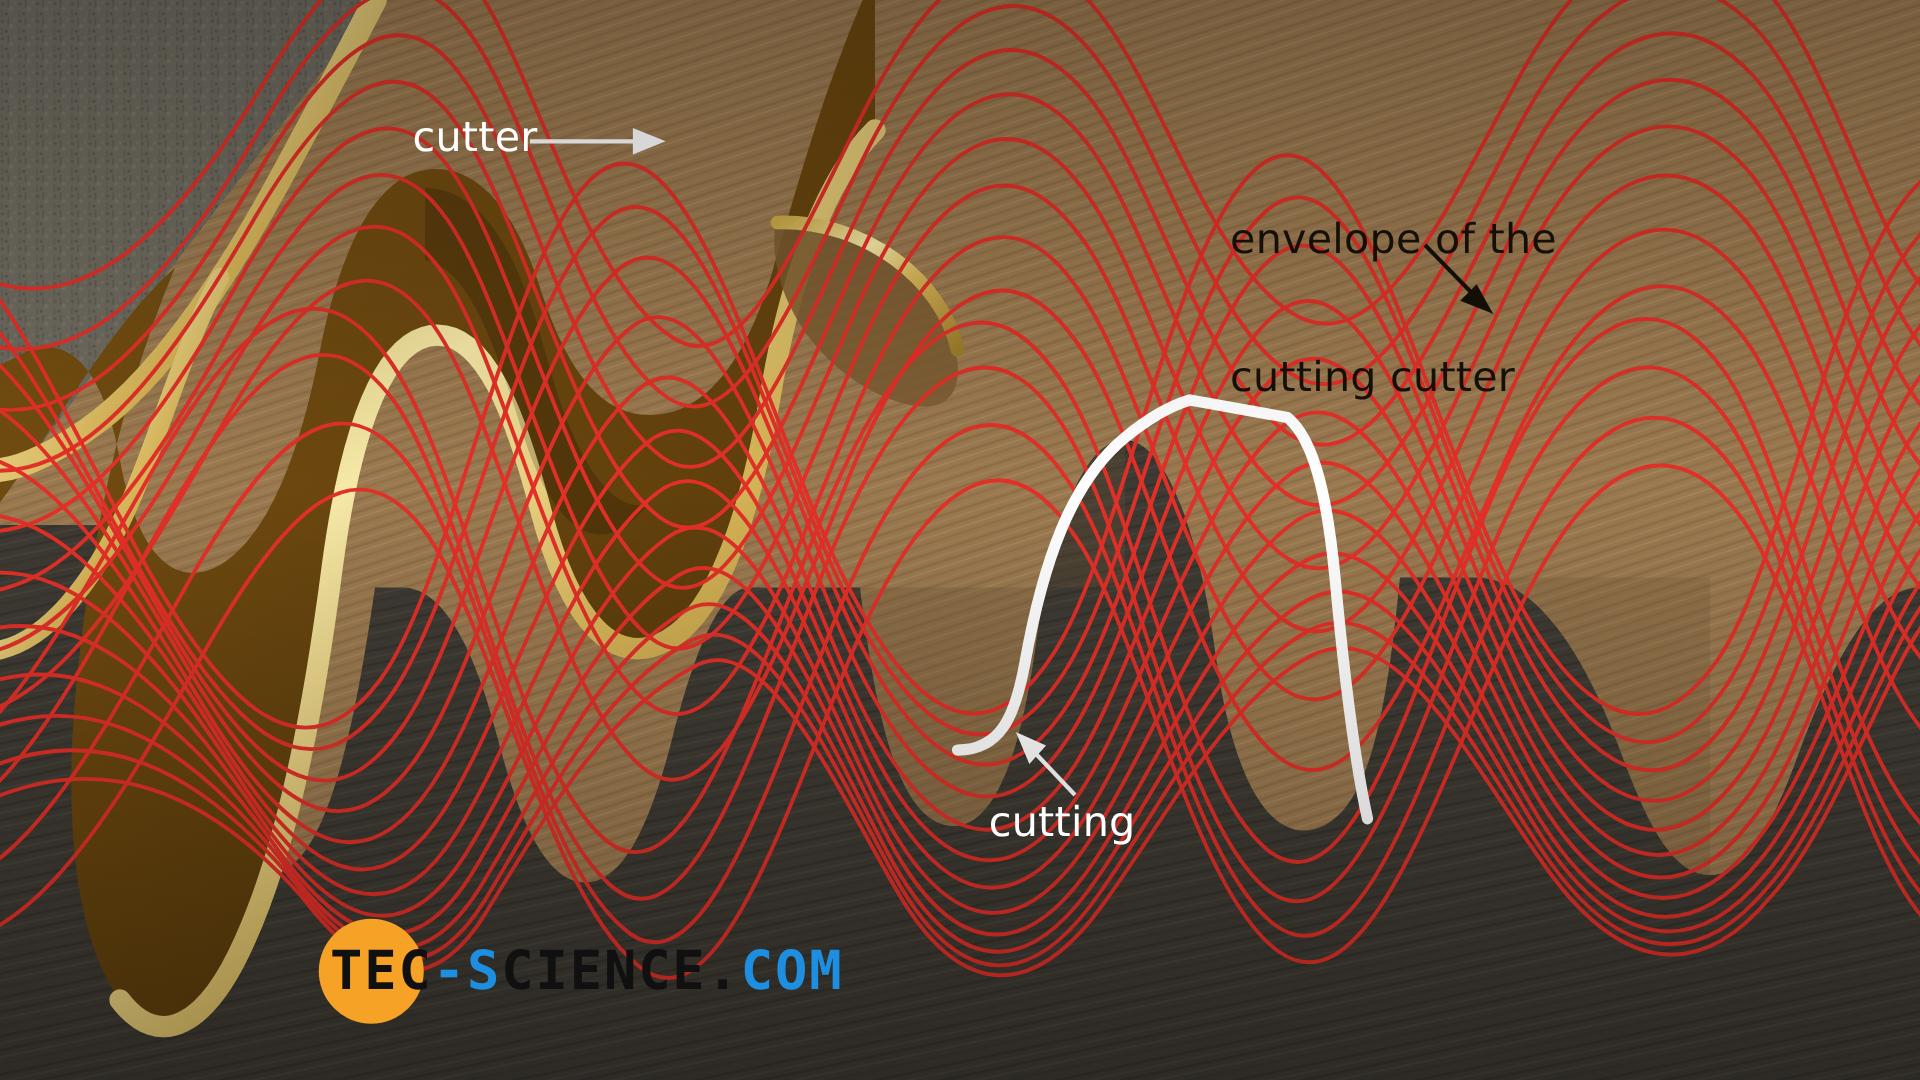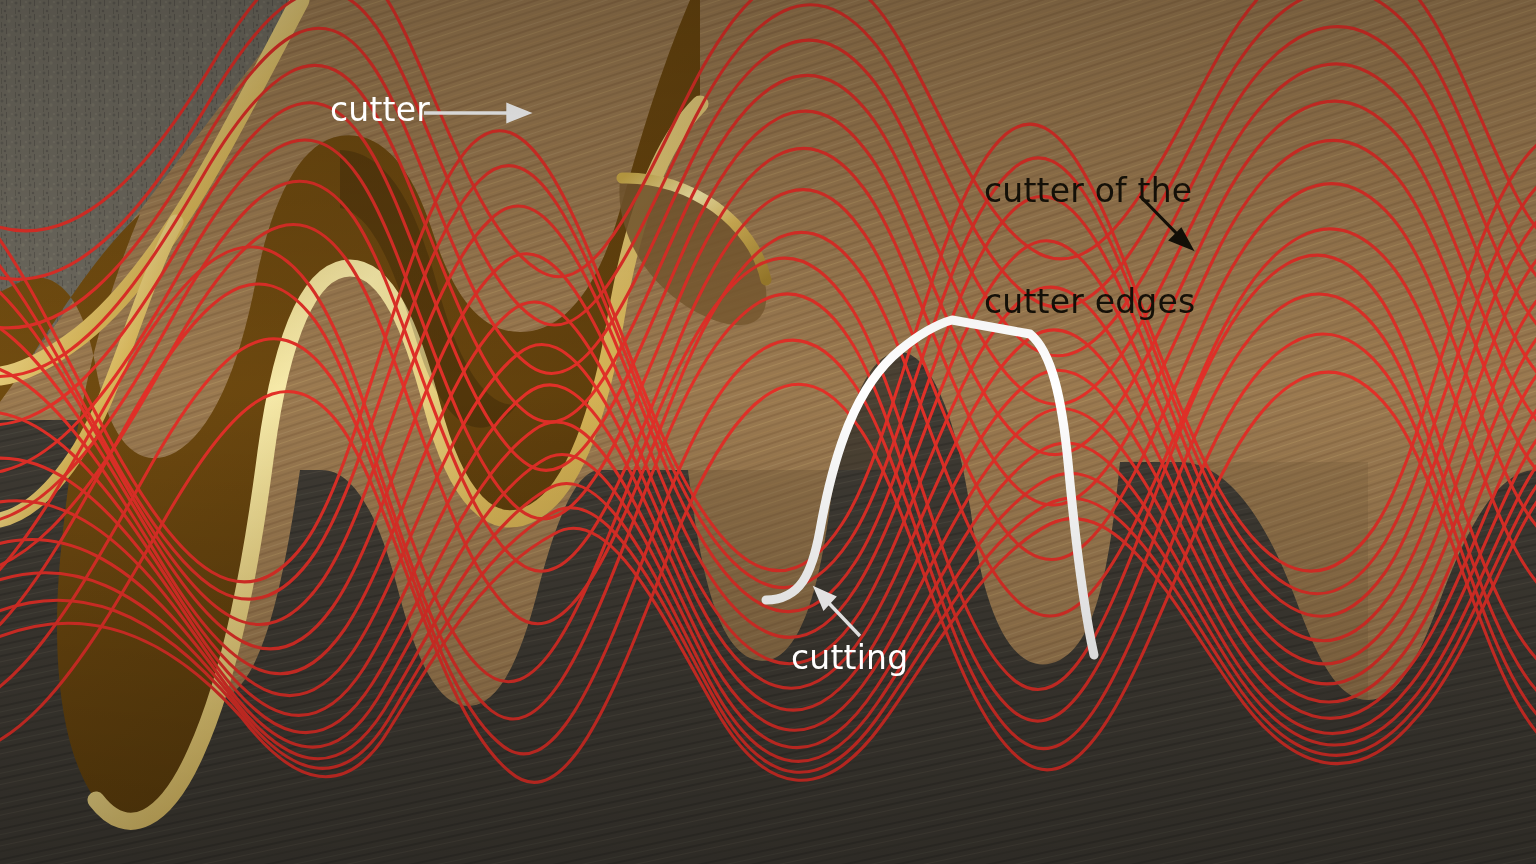--- a/index.html
+++ b/index.html
@@ -210,20 +210,24 @@
       <line x1="1140" y1="196" x2="1182" y2="239"></line>
       <polygon points="1191,248 1171,240 1181,230"></polygon>
     </g>
 
     <rect x="0" y="0" width="1536" height="864" fill="url(#vign)"></rect>
   </svg>
 
   <div class="lbl lbl-white" id="label-cutter">cutter</div>
 
   <div class="lbl lbl-black" id="label-profile">
-    <div>cutter of the</div>
-    <div>cutter edges</div>
+    <div>envelope of the</div>
+    <div>cutting cutter</div>
   </div>
 
   <div class="lbl lbl-white" id="label-envelope">cutting</div>
 
+  <div id="logo">
+    <div id="logo-disc" style="background: rgb(245, 162, 39);"></div>
+    <div id="logo-text"><span style="color: rgb(16, 16, 16);">TEC</span><span style="color: rgb(30, 143, 224);">-</span><span style="color: rgb(30, 143, 224);">S</span><span style="color: rgb(16, 16, 16);">CIENCE</span><span style="color: rgb(16, 16, 16);">.</span><span style="color: rgb(30, 143, 224);">COM</span></div>
+  </div>
 
 </div>
 
 </body></html>

